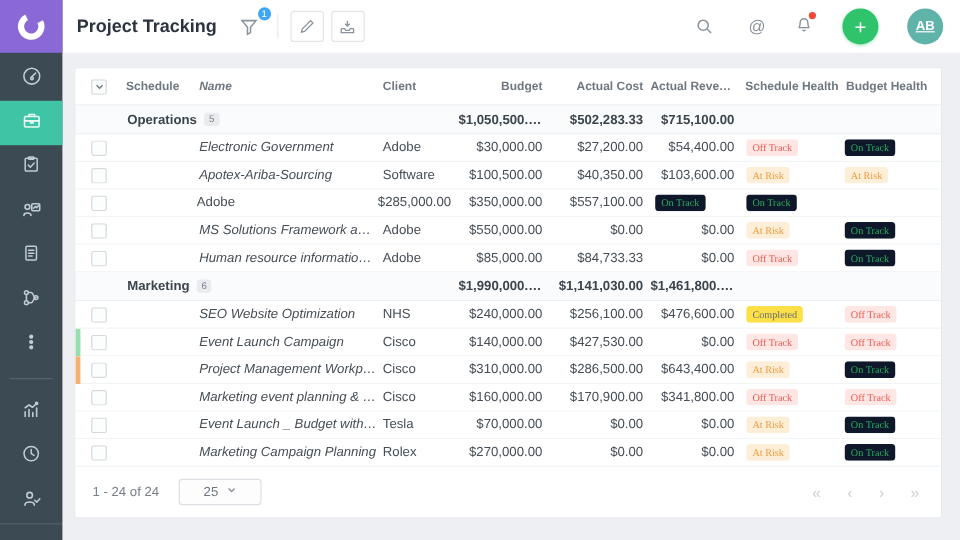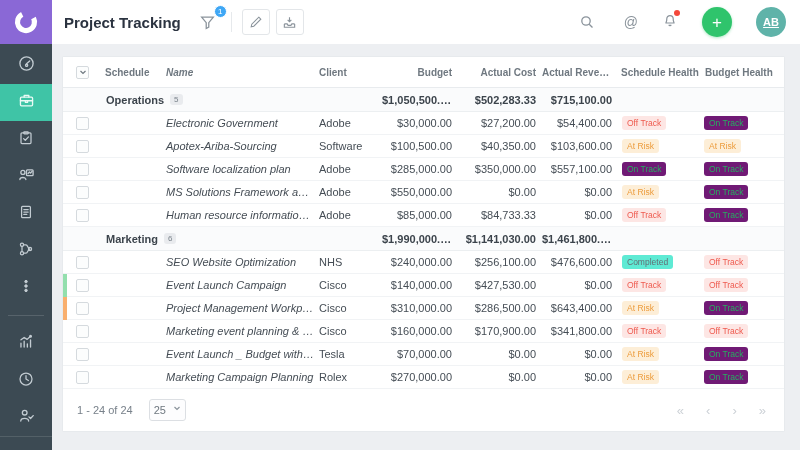--- a/index.html
+++ b/index.html
@@ -65,34 +65,34 @@
   .cell.name { padding-left:7px;font-style:italic; }
   .group-label { grid-column:2 / 4; display:flex; align-items:center;
     padding-left:5px; font-size:11px; font-weight:700; color:#3c444c; }
   .group-count { background:#e9ebee; color:#7a838b; font-size:8px; font-weight:400;
     border-radius:3px; padding:1px 4px; margin-left:6px; }
   .group-row .cell.num { font-weight:700; color:#3c444c; }
   .checkbox { width:13px; height:13px; border:1px solid #d5dade; border-radius:2px;
     background:#fcfdfd; margin-left:13px; cursor:pointer; display:flex;
     align-items:center; justify-content:center; }
   .badge { display:inline-block; font-size:8.5px; font-weight:400;
-    padding:2px 5px; border-radius:3px; margin-left:4px; }
-  .b-on   { background:#701a75; color:var(--on-track,#27ae60); }
+    padding:2px 5px; border-radius:3px; margin-left:4px;font-family:Liberation Serif, serif; }
+  .b-on   { background:#0f172a; color:var(--on-track,#27ae60); }
   .b-off  { background:#fde6e4; color:var(--off-track,#ee5a4f); }
   .b-risk { background:#fdeed7; color:var(--at-risk,#ec9c3d); }
-  .b-done { background:#5eead4; color:var(--completed-text,#646d74); }
+  .b-done { background:#fde047; color:var(--completed-text,#646d74); }
   .accent { position:absolute; left:0; top:0; bottom:-1px; width:4px; }
   .accent.green  { background:#93dfad; }
   .accent.orange { background:#f9af6e; }
 
   
   .tfoot { height:42px; display:flex; align-items:center; padding:0 14px;
     font-size:11px; color:#78818a; background:#fff; }
   .page-size { display:flex; align-items:flex-start; gap:7px; border:1px solid #dcdfe3;
-    border-radius:3px; padding:4px 4px; margin-left:16px; cursor:pointer;
+    border-radius:3px; padding:4px 20px; margin-left:16px; cursor:pointer;
     color:#6f7880; background:#fdfdfe; }
   .pager { margin-left:auto; display:flex; gap:22px; color:#ccd1d6; font-size:13px;
     margin-right:4px; }
   .pager span { cursor:pointer; }
 </style>
 </head>
 <body>
 
 <aside class="sidebar">
   <div class="logo">
@@ -280,21 +280,20 @@
         <div class="cell num">$40,350.00</div>
         <div class="cell num">$103,600.00</div>
         <div class="cell" style="padding-left: 0px;"><span class="badge b-risk">At Risk</span></div>
         <div class="cell" style="padding-left: 0px;"><span class="badge b-risk">At Risk</span></div>
       </div>
       <div class="row">
         <div class="cell" style="padding-left: 0px;">
           <span class="checkbox"></span>
         </div>
         <div class="cell"></div>
-        <div class="cell name">Software localization plan</div>
         <div class="cell">Adobe</div>
         <div class="cell num">$285,000.00</div>
         <div class="cell num">$350,000.00</div>
         <div class="cell num">$557,100.00</div>
         <div class="cell" style="padding-left: 0px;"><span class="badge b-on">On Track</span></div>
         <div class="cell" style="padding-left: 0px;"><span class="badge b-on">On Track</span></div>
       </div>
       <div class="row">
         <div class="cell" style="padding-left: 0px;">
           <span class="checkbox"></span>

